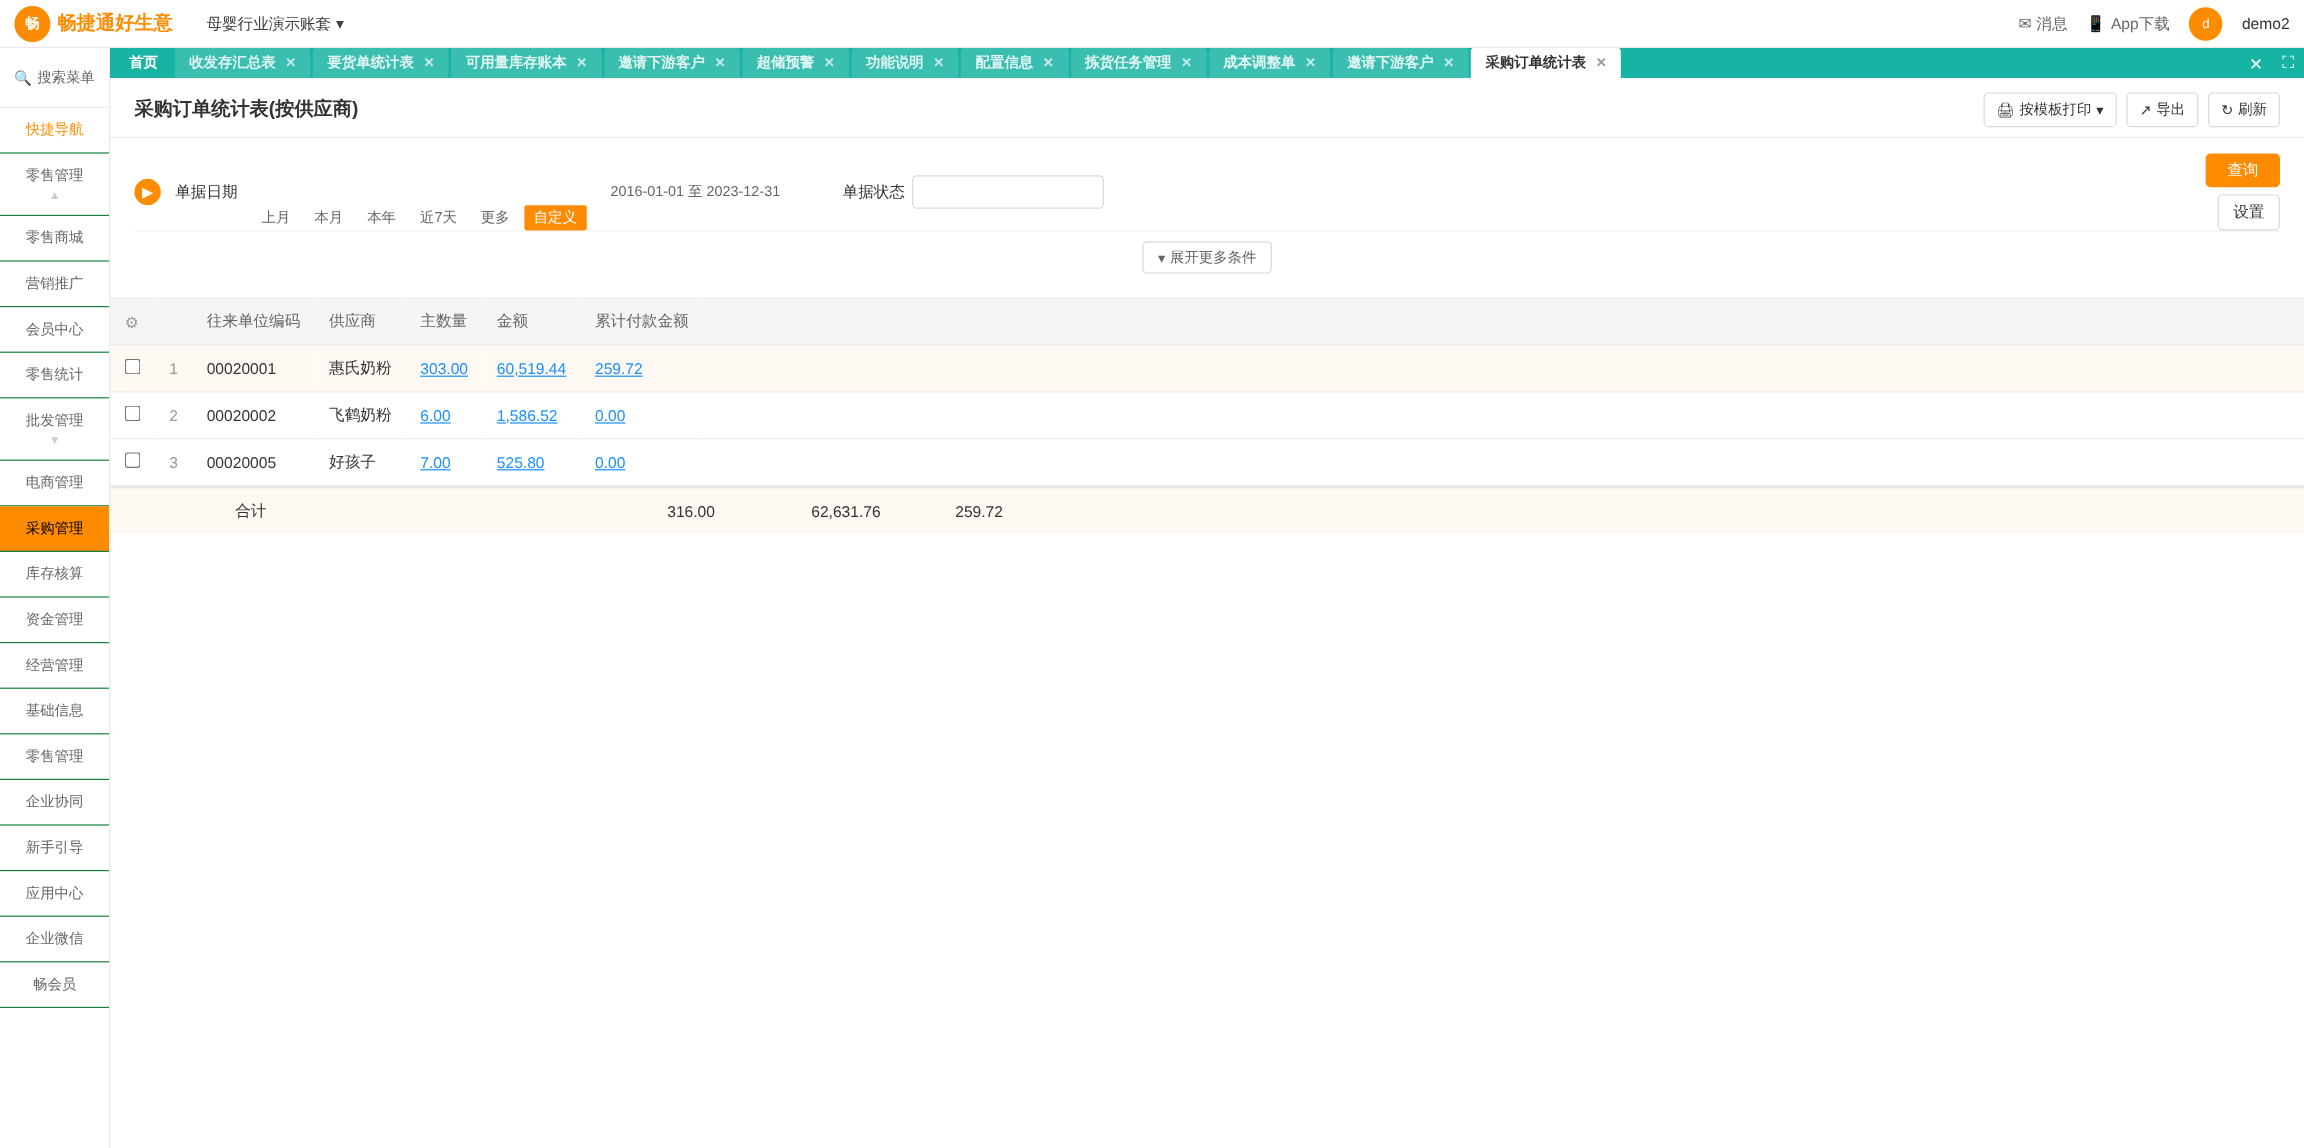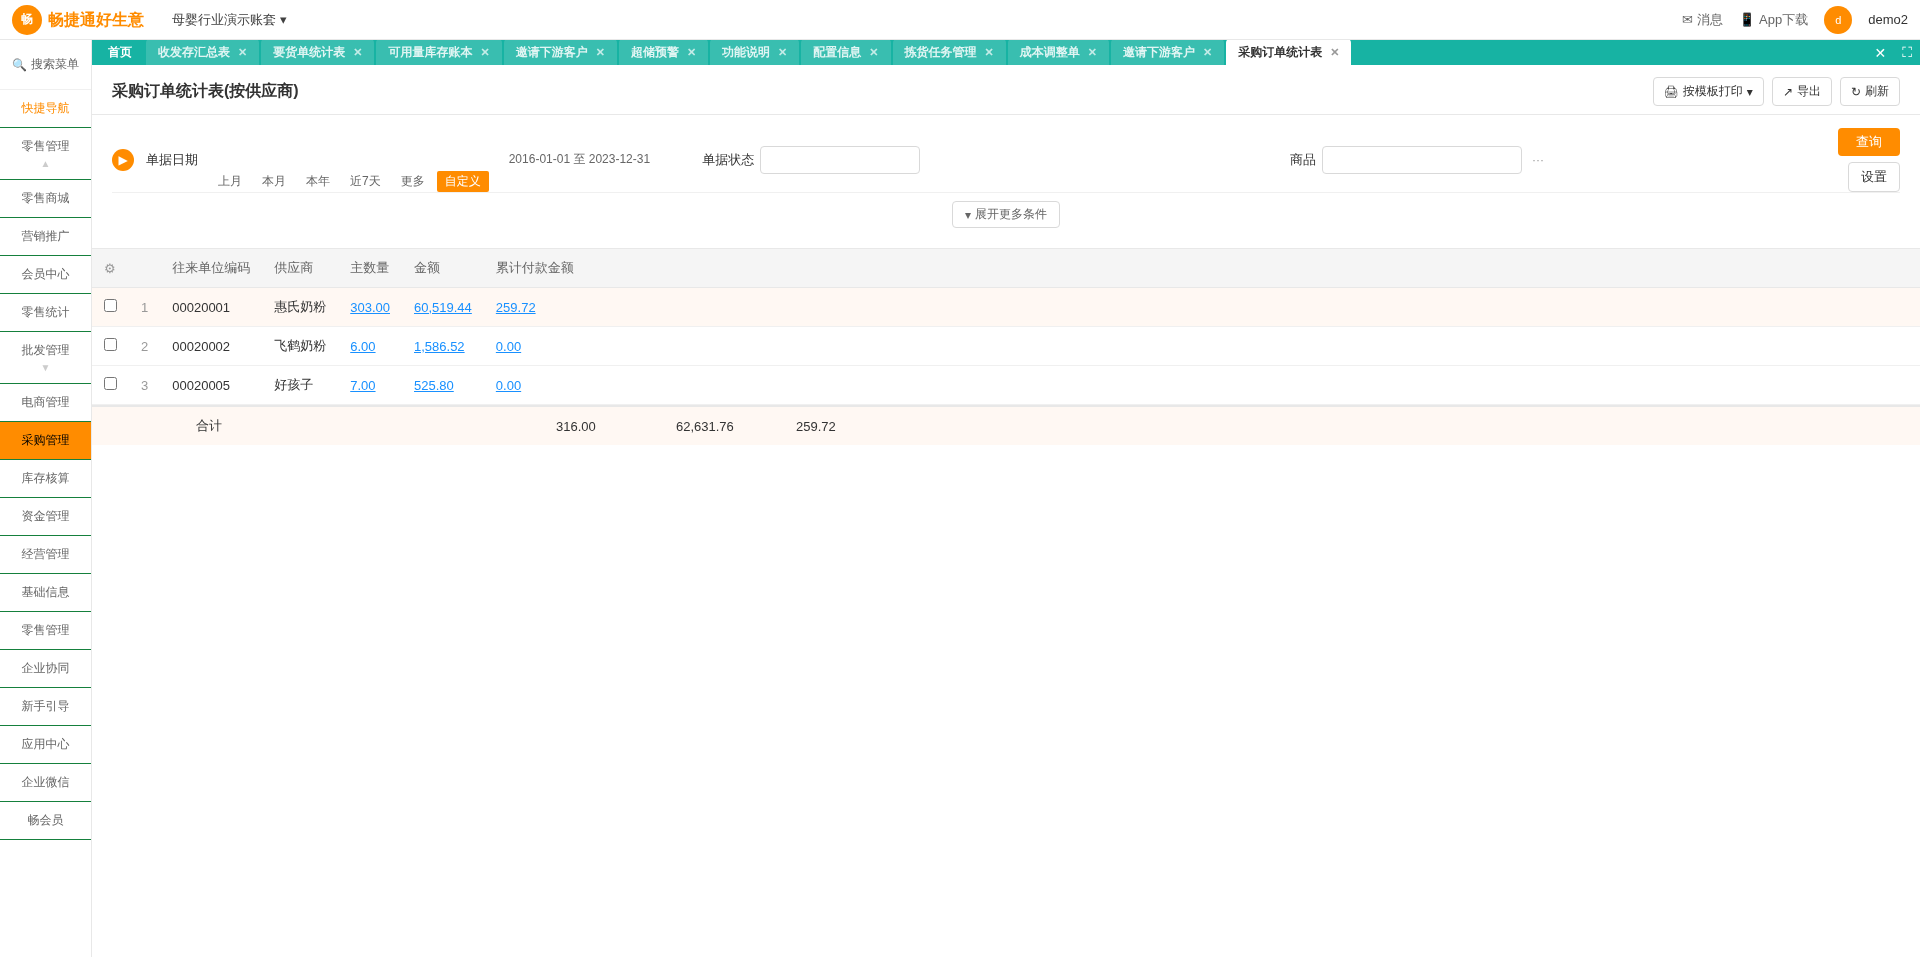--- a/index.html
+++ b/index.html
@@ -283,25 +283,20 @@
           </div>
           <span class="date-range">2016-01-01 至 2023-12-31</span>
 
           <div class="filter-item" style="margin-left:40px;">
             <span class="filter-label">单据状态</span>
             <select class="filter-select">
               <option value=""></option>
             </select>
           </div>
 
-          <div class="filter-item" style="margin-left:40px;">
-            <span class="filter-label">商品</span>
-            <input class="filter-input" type="text" style="">
-            <span class="filter-more">···</span>
-          </div>
 
           <div class="filter-right-actions">
             <button class="btn-query">查询</button>
             <button class="btn-settings">设置</button>
           </div>
         </div>
         <div class="expand-row">
           <button class="expand-btn">
             <span>▾</span>
             <span>展开更多条件</span>

